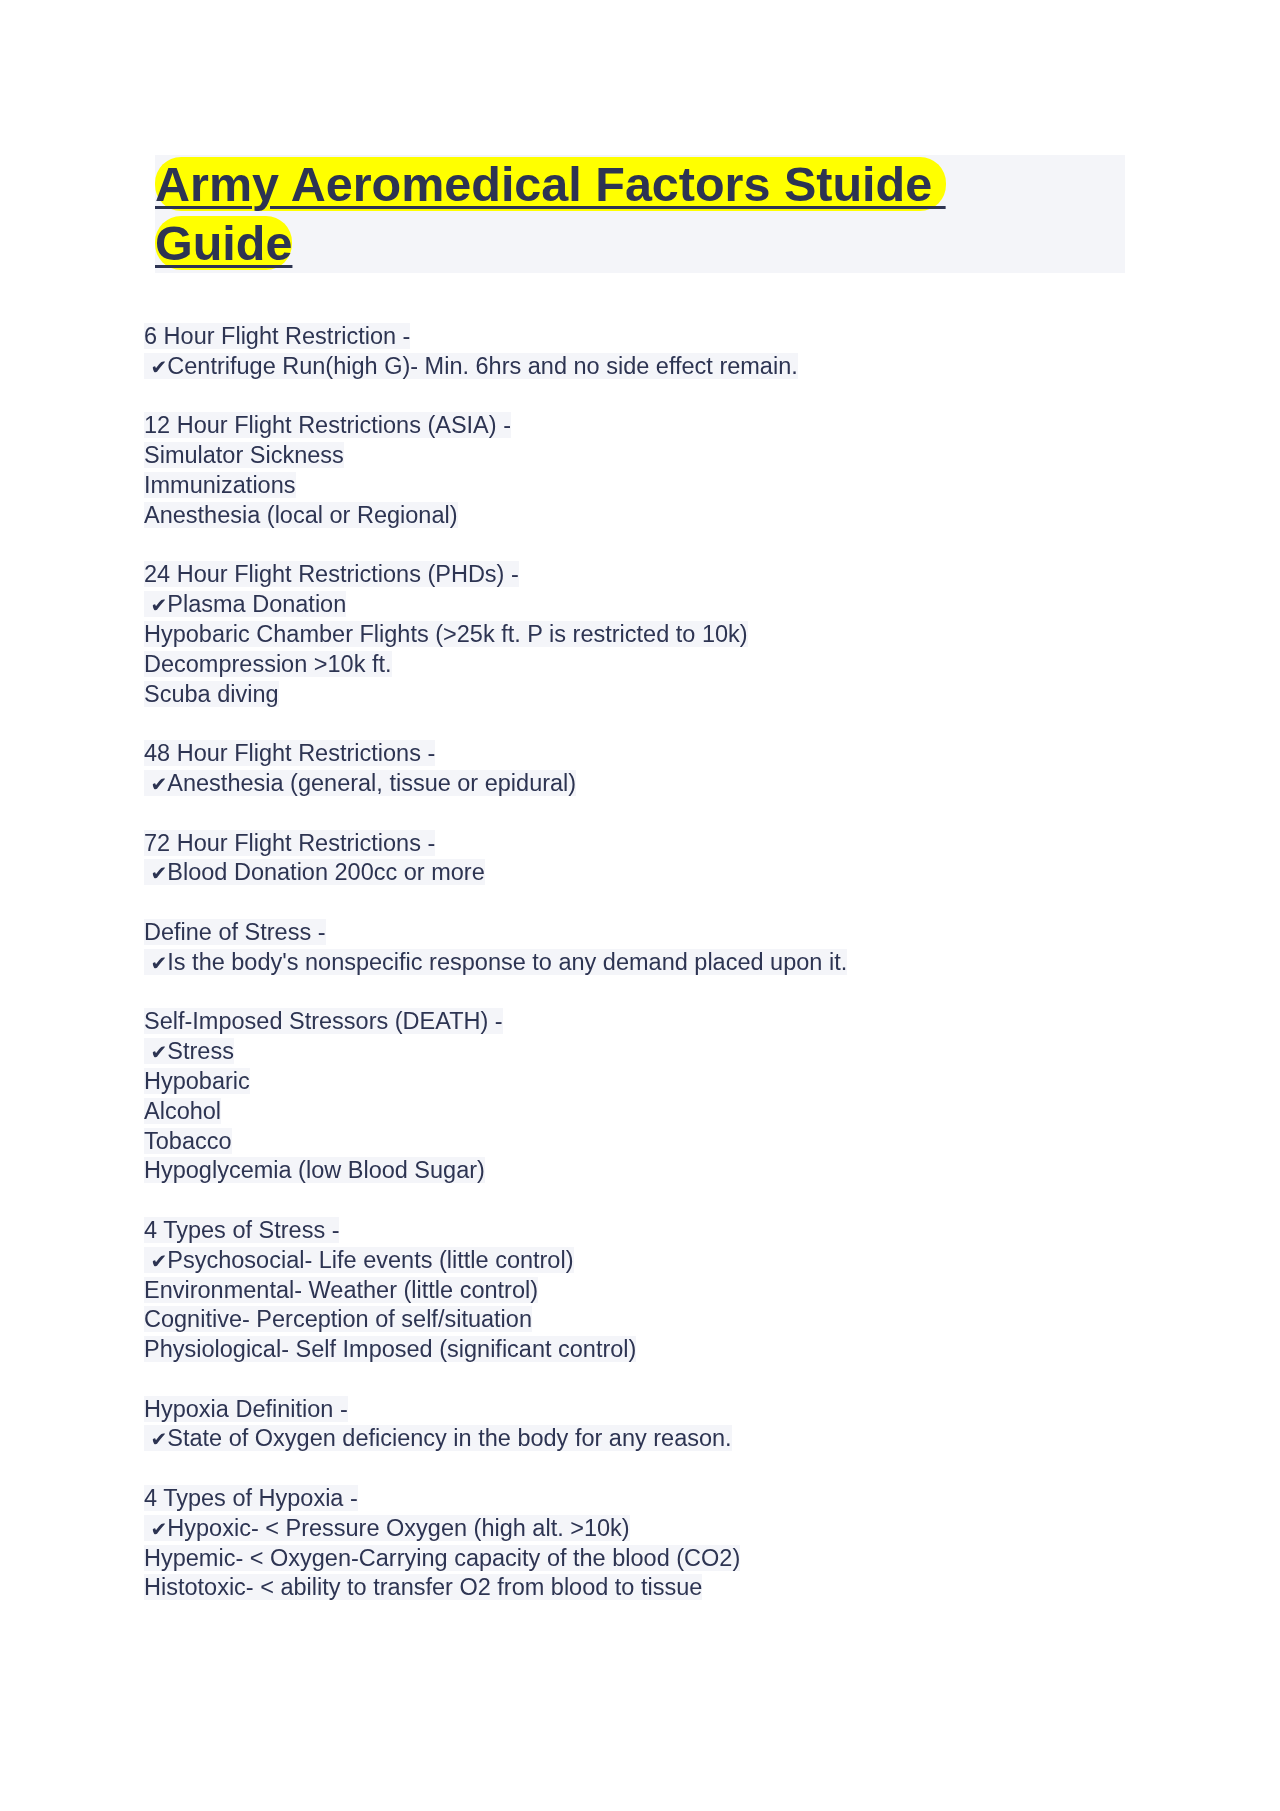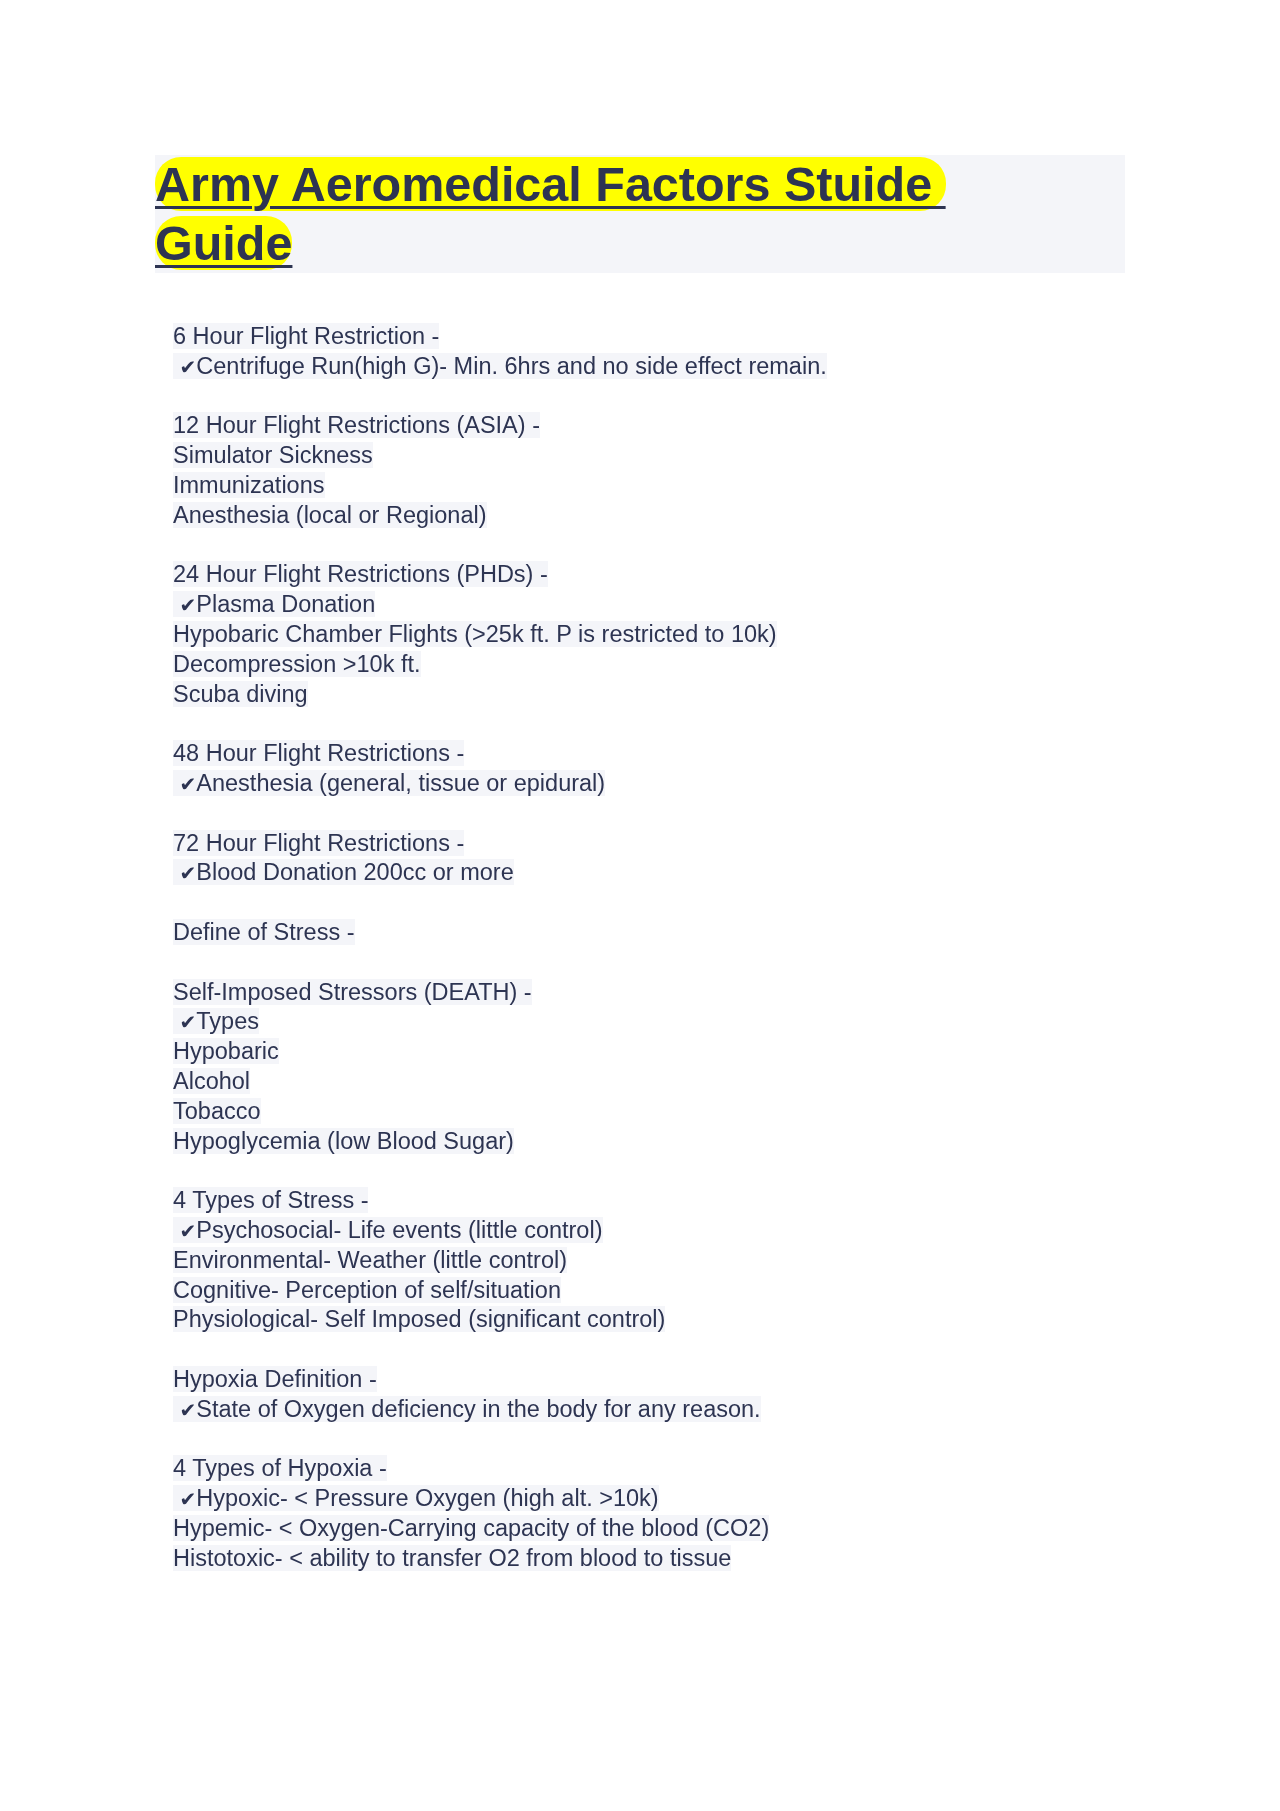--- a/index.html
+++ b/index.html
@@ -36,21 +36,21 @@
       text-decoration: underline;
       text-decoration-thickness: 3px;
       text-underline-offset: 5px;
       -webkit-box-decoration-break: clone;
       box-decoration-break: clone;
       white-space: pre-wrap;
       border-radius: 26px;
     }
     .content {
       position: absolute;
-      left: 173px;
+      left: 144px;
       top: 322px;
       width: 1000px;
       font-size: 23.5px;
       line-height: 29.8px;
     }
     .block {
       margin: 0 0 29.8px 0;
     }
     .line {
       display: block;
@@ -93,24 +93,25 @@
     <div class="block">
       <span class="line"><span class="txt">48 Hour Flight Restrictions -</span></span>
       <span class="line"><span class="txt"> <span class="check">✔</span><span>Anesthesia (general, tissue or epidural)</span></span></span>
     </div>
     <div class="block">
       <span class="line"><span class="txt">72 Hour Flight Restrictions -</span></span>
       <span class="line"><span class="txt"> <span class="check">✔</span><span>Blood Donation 200cc or more</span></span></span>
     </div>
     <div class="block">
       <span class="line"><span class="txt">Define of Stress -</span></span>
+      <span class="line"><span class="txt"> <span class="check">✔</span><span>Is the body's nonspecific response to any demand placed upon it.</span></span></span>
     </div>
     <div class="block">
       <span class="line"><span class="txt">Self-Imposed Stressors (DEATH) -</span></span>
-      <span class="line"><span class="txt"> <span class="check">✔</span><span>Types</span></span></span>
+      <span class="line"><span class="txt"> <span class="check">✔</span><span>Stress</span></span></span>
       <span class="line"><span class="txt">Hypobaric</span></span>
       <span class="line"><span class="txt">Alcohol</span></span>
       <span class="line"><span class="txt">Tobacco</span></span>
       <span class="line"><span class="txt">Hypoglycemia (low Blood Sugar)</span></span>
     </div>
     <div class="block">
       <span class="line"><span class="txt">4 Types of Stress -</span></span>
       <span class="line"><span class="txt"> <span class="check">✔</span><span>Psychosocial- Life events (little control)</span></span></span>
       <span class="line"><span class="txt">Environmental- Weather (little control)</span></span>
       <span class="line"><span class="txt">Cognitive- Perception of self/situation</span></span>

